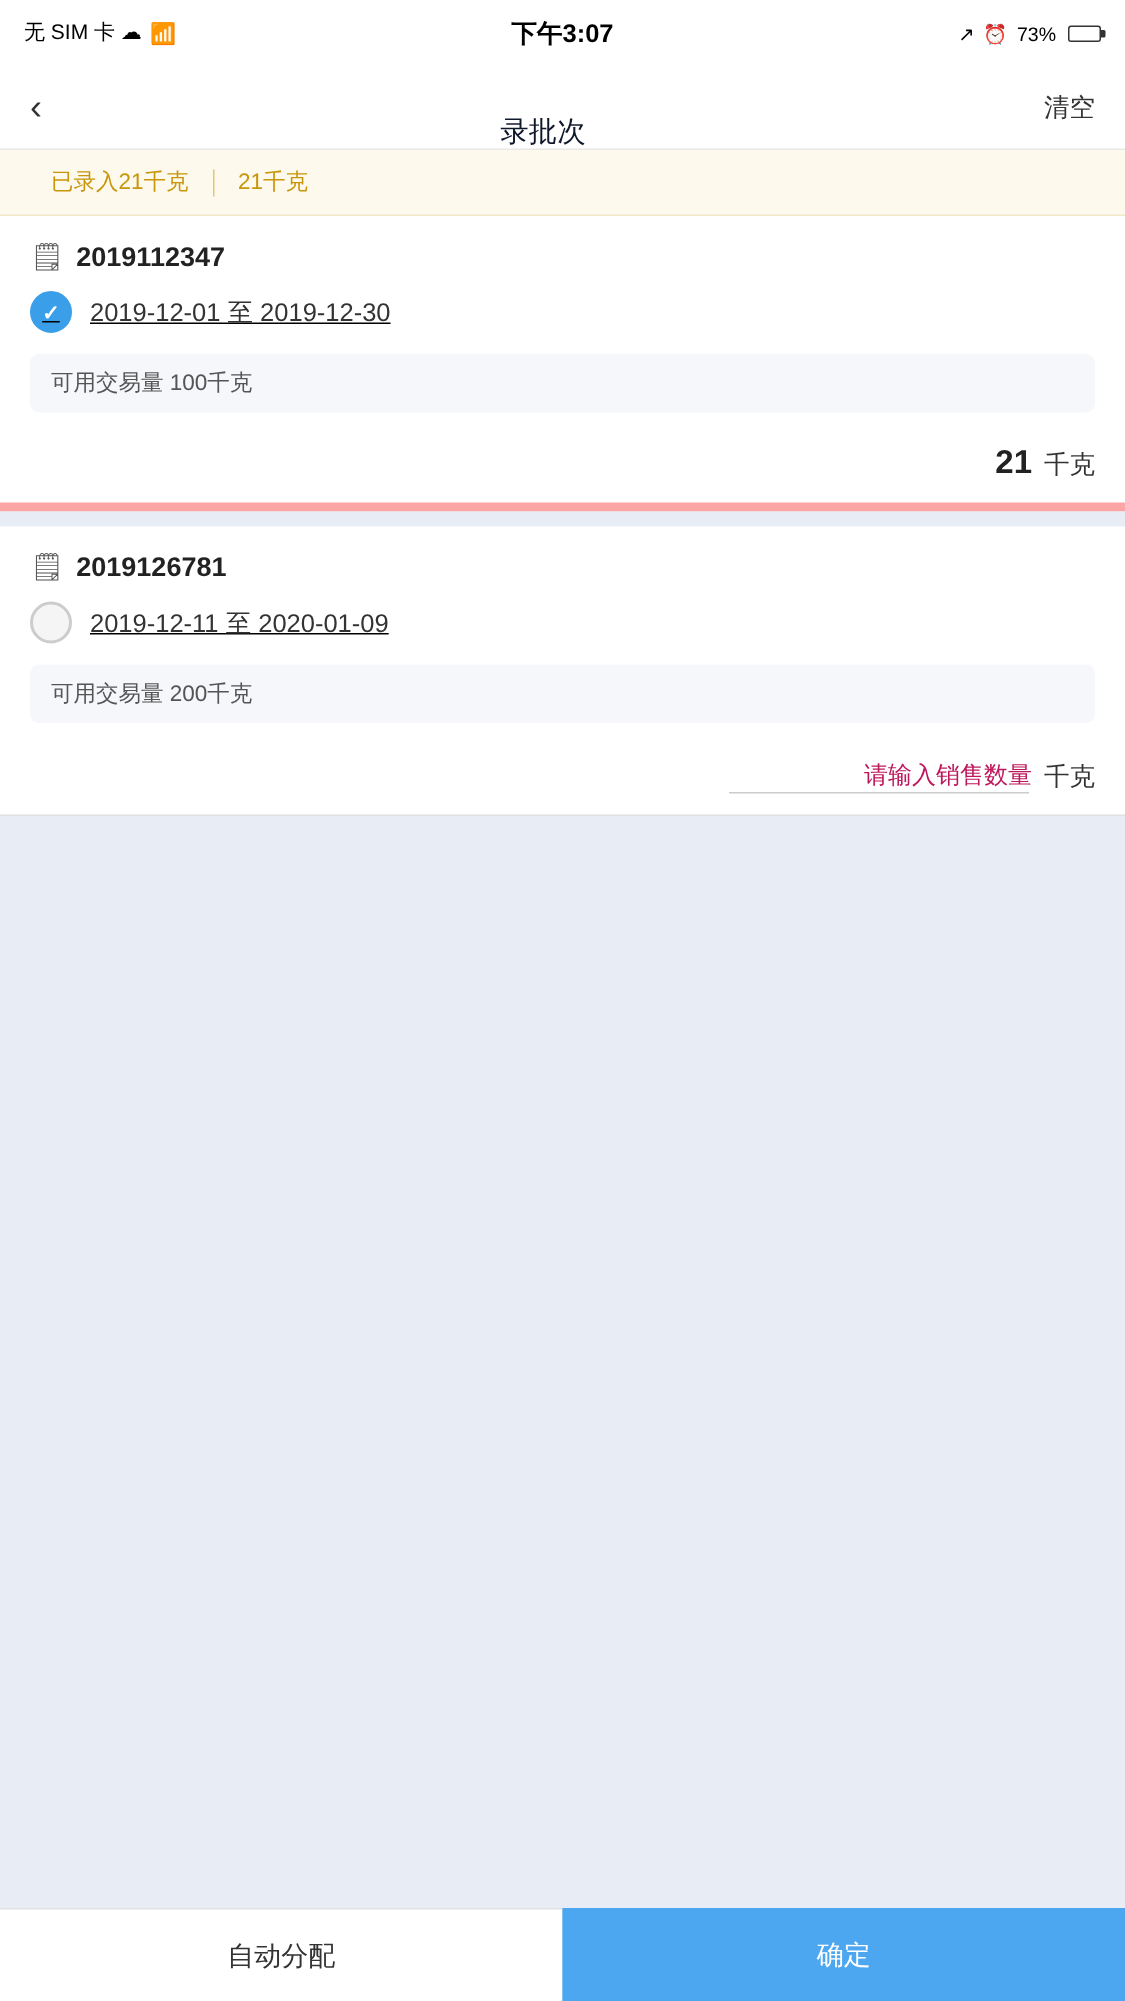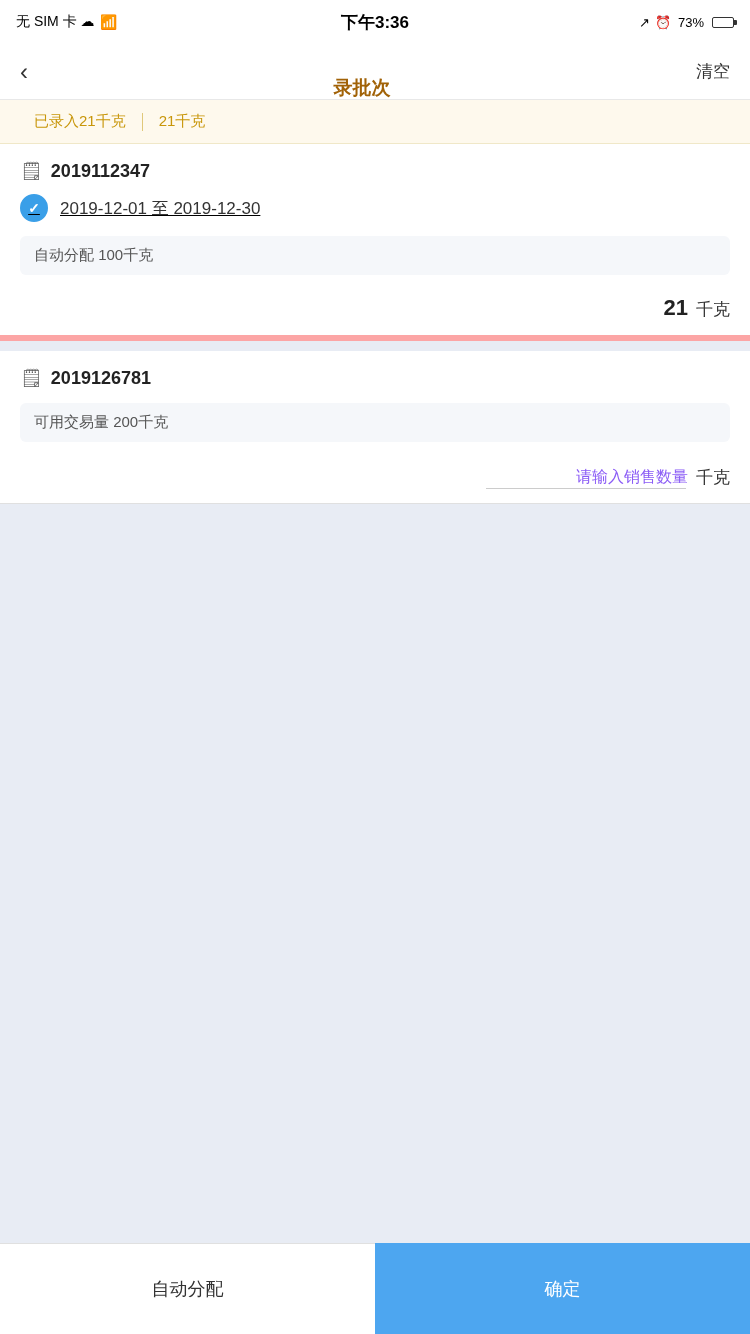--- a/index.html
+++ b/index.html
@@ -80,22 +80,22 @@
       padding: 0 20px;
       border-bottom: 1px solid #e8e8e8;
     }
     .nav-back {
       font-size: 24px;
       color: #333;
       cursor: pointer;
     }
     .nav-title {
       font-size: 19px;
-      font-weight: 700;
-      color: #a16207;
+      font-weight: 400;
+      color: #0f172a;
       margin-top: 32px;
     }
     .nav-action {
       font-size: 17px;
       color: #333;
       cursor: pointer;
     }
 
     
     .summary-banner {
@@ -212,21 +212,21 @@
       padding: 14px 20px;
       display: flex;
       align-items: center;
       justify-content: flex-end;
       gap: 8px;
       position: relative;
       border-bottom: 1px solid #e0e0e0;
     }
     .input-placeholder-text {
       font-size: 16px;
-      color: #8b5cf6;
+      color: #be185d;
     }
     .input-underline {
       position: absolute;
       bottom: 14px;
       right: 64px;
       width: 200px;
       height: 1px;
       background: #ccc;
     }
     .input-unit {
@@ -241,21 +241,21 @@
       min-height: 400px;
     }
 
     
     .bottom-bar {
       position: fixed;
       bottom: 0;
       left: 0;
       width: 750px;
       display: flex;
-      height: 91px;
+      height: 62px;
     }
     .btn-auto {
       flex: 1;
       background: #fff;
       border: none;
       font-size: 18px;
       color: #333;
       font-weight: 500;
       cursor: pointer;
       border-top: 1px solid #e0e0e0;
@@ -277,21 +277,21 @@
     }
   </style>
 </head>
 <body>
 
 <div class="status-bar">
   <div class="status-left">
     <span>无 SIM 卡 ☁</span>
     <span class="wifi-icon">📶</span>
   </div>
-  <div class="status-center">下午3:36</div>
+  <div class="status-center">下午3:07</div>
   <div class="status-right">
     <span>↗</span>
     <span>⏰</span>
     <span>73%</span>
     <span class="battery-bar">
       <span class="battery-fill"></span>
     </span>
   </div>
 </div>
 
@@ -311,33 +311,37 @@
 
   <div class="batch-card">
     <div class="batch-header">
       <span class="batch-icon">🗒</span>
       <span class="batch-id">2019112347</span>
     </div>
     <div class="batch-date-row">
       <div class="radio-circle checked"></div>
       <span class="batch-date">2019-12-01 至 2019-12-30</span>
     </div>
-    <div class="available-qty">自动分配 100千克</div>
+    <div class="available-qty">可用交易量 100千克</div>
     <div class="amount-row">
       <span class="amount-value">21</span>
       <span class="amount-unit">千克</span>
     </div>
   </div>
 
   <div class="section-divider"></div>
 
   <div class="batch-card">
     <div class="batch-header">
       <span class="batch-icon">🗒</span>
       <span class="batch-id">2019126781</span>
+    </div>
+    <div class="batch-date-row">
+      <div class="radio-circle"></div>
+      <span class="batch-date">2019-12-11 至 2020-01-09</span>
     </div>
     <div class="available-qty">可用交易量 200千克</div>
     <div class="input-row">
       <span class="input-placeholder-text">请输入销售数量</span>
       <div class="input-underline"></div>
       <span class="input-unit">千克</span>
     </div>
   </div>
 
   <div class="empty-area"></div>

